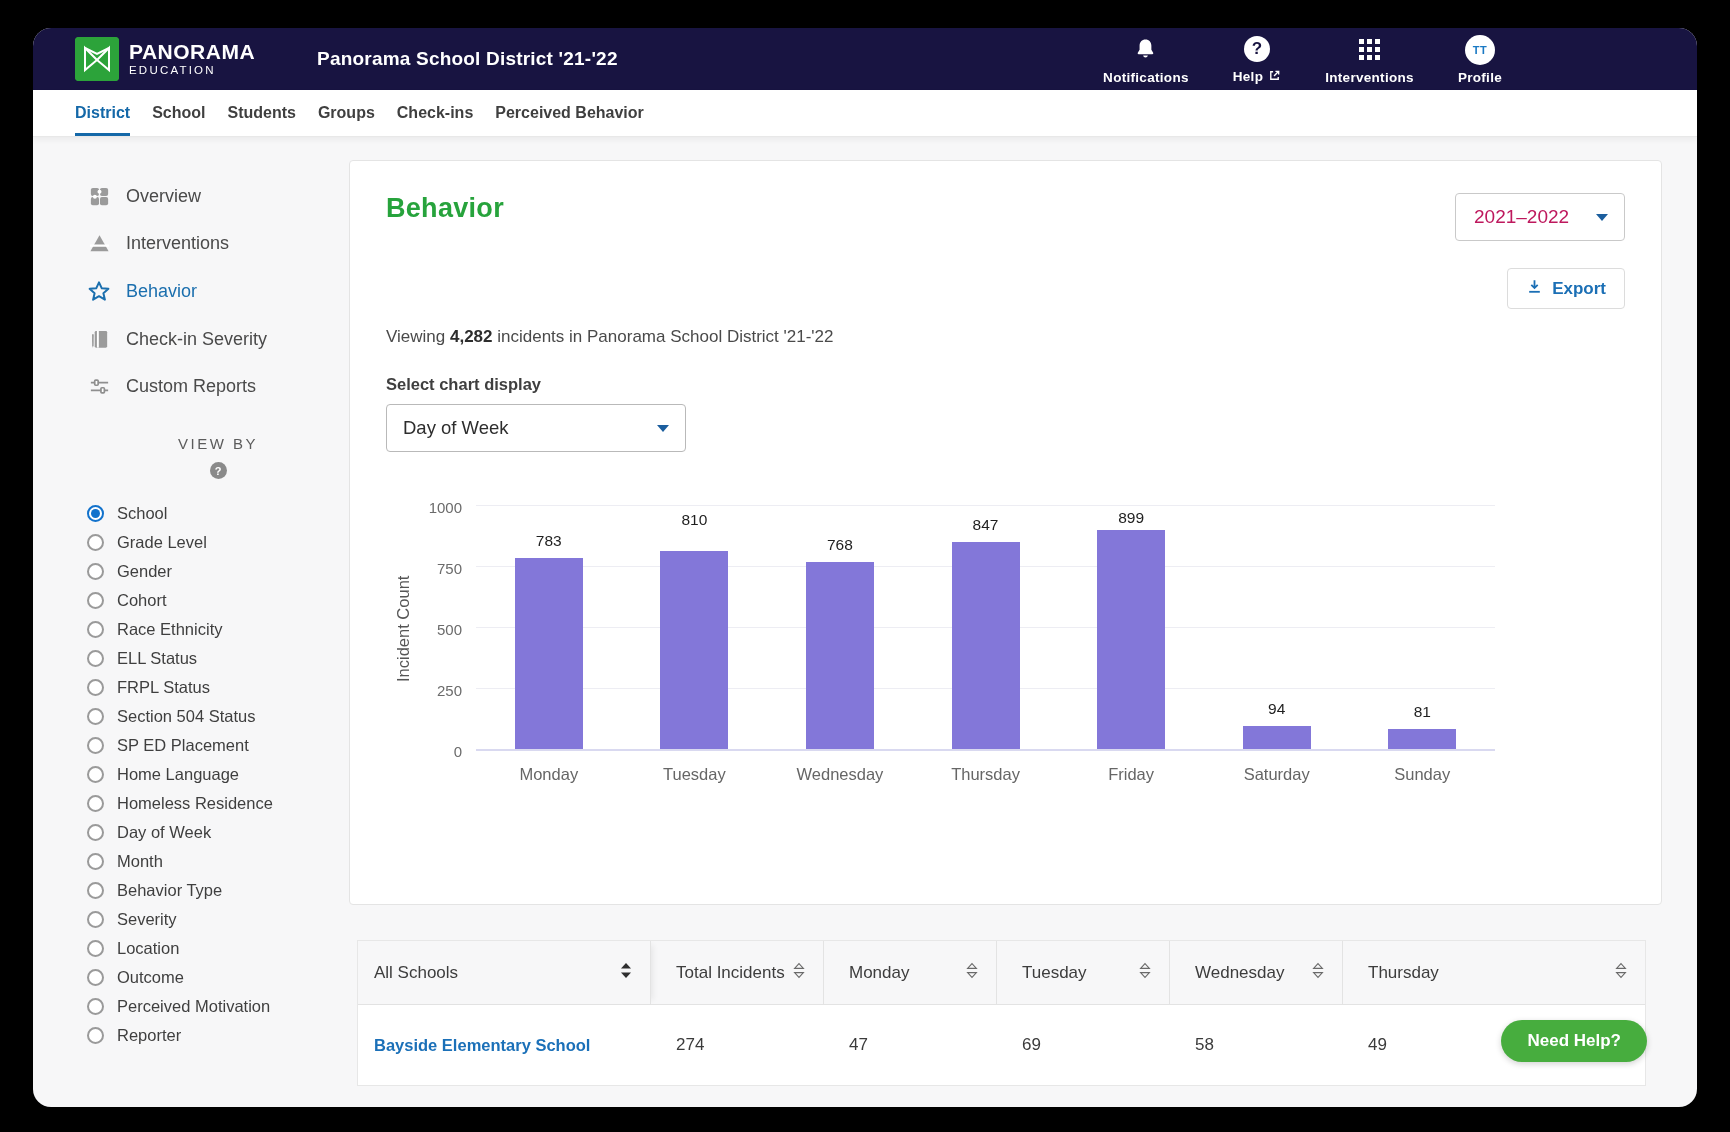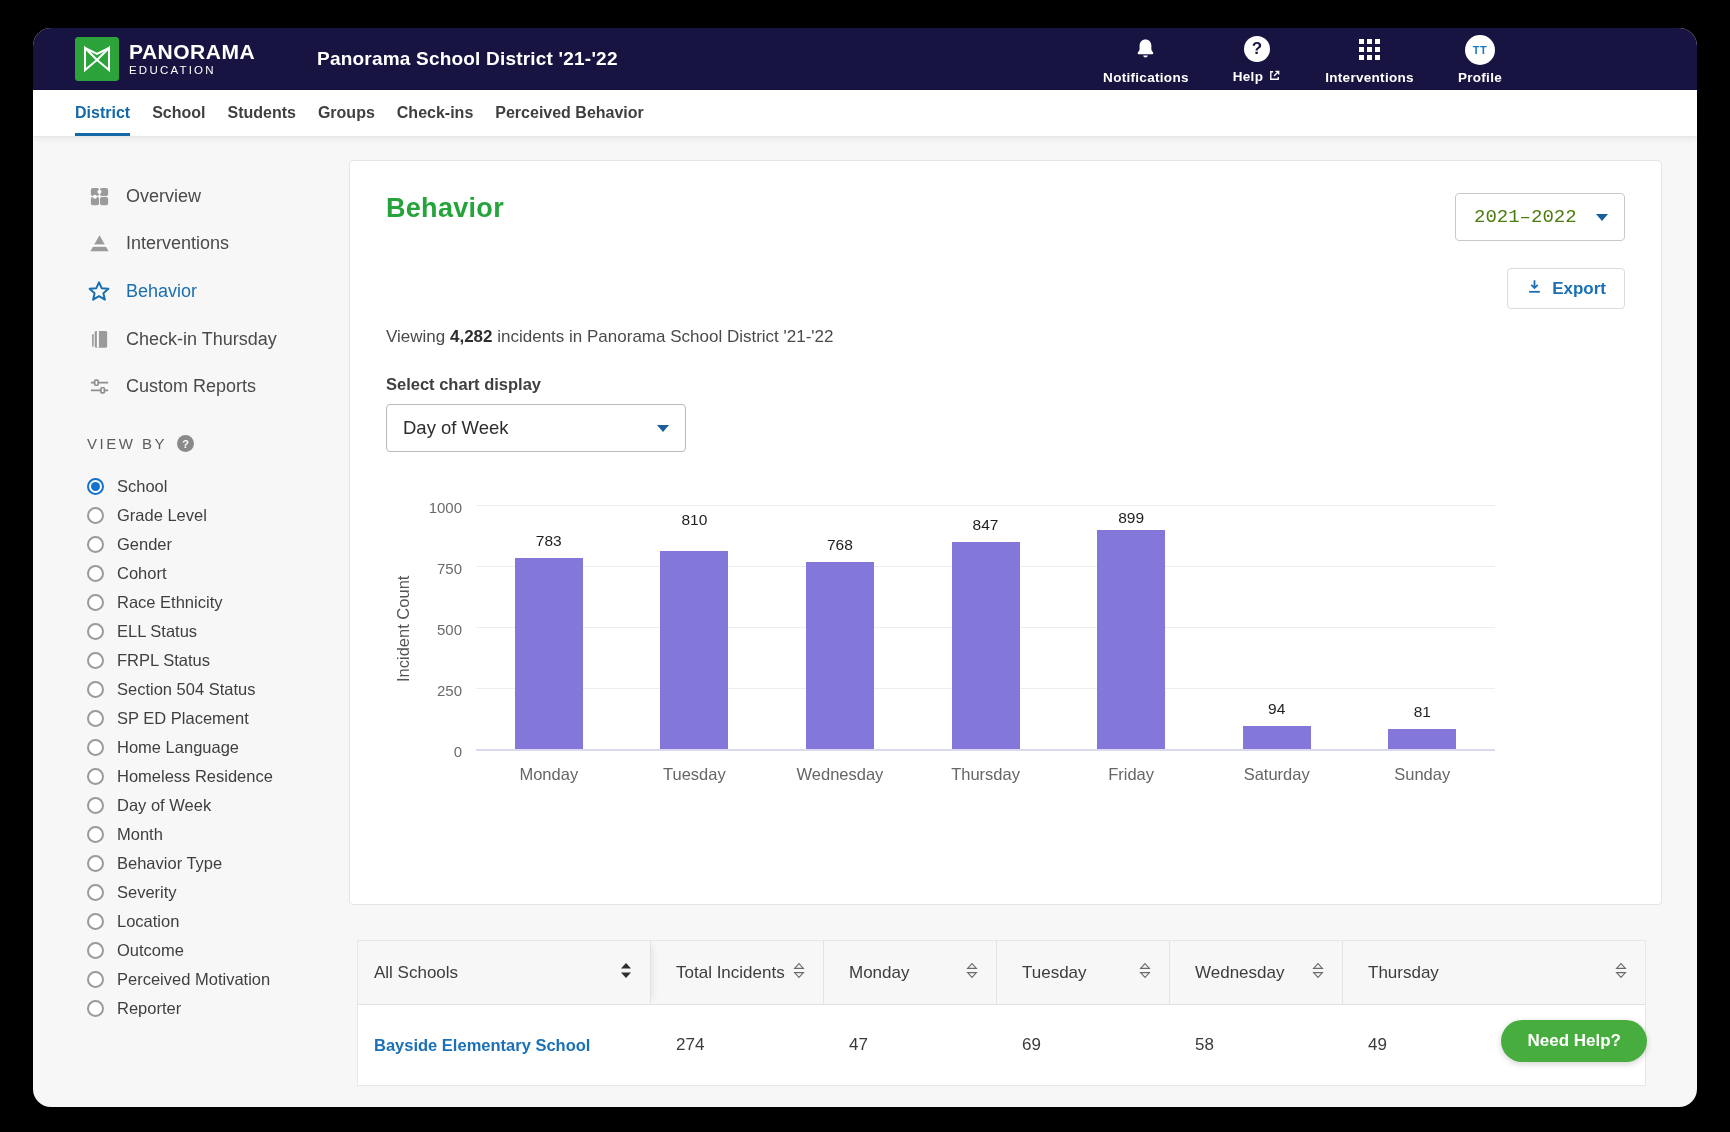--- a/index.html
+++ b/index.html
@@ -32,39 +32,39 @@
   .tab { display:flex; align-items:center; font-size:16px; font-weight:bold; color:#3f3f3f;
          border-bottom:3px solid transparent; padding-top:3px; cursor:pointer; }
   .tab.active { color:#1468a8; border-bottom-color:#1468a8; }
 
   
   .content { position:relative; height:970px; display:flex; }
   .sidebar { width:304px; flex:0 0 aupx; flex:0 0 304px; padding:48px 0 0 42px;margin-left:12px; }
   .snav-item { display:flex; align-items:center; gap:15px; margin-bottom:24px; font-size:18px; color:#4a4a4a; cursor:pointer; }
   .snav-item.active { color:#1b6fae; font-weight:400; }
   .snav-item .sic { width:24px; display:flex; justify-content:center; }
-  .viewby { margin-top:37px; display:flex; align-items:center; gap:10px; }
+  .viewby { margin-top:37px; display:flex; align-items:center; gap:10px;flex-direction:column; }
   .viewby .vb-label { font-size:15px; letter-spacing:2.5px; color:#5c5c5c; }
   .vb-help { width:17px; height:17px; border-radius:50%; background:#8a8a8a; color:#fff; font-size:11px; font-weight:bold;
              display:flex; align-items:center; justify-content:center; }
   .radios { margin-top:26px; }
   .radio-row { display:flex; align-items:center; gap:13px; margin-bottom:12px; height:17px; cursor:pointer; }
   .radio-dot { width:17px; height:17px; border-radius:50%; border:2px solid #9a9a9a; background:#fff; position:relative; flex:0 0 auto; }
   .radio-dot.sel { border-color:#1272cc; }
   .radio-dot.sel::after { content:""; position:absolute; left:2px; top:2px; width:9px; height:9px; border-radius:50%; background:#1272cc; }
   .radio-row .rlabel { font-size:16.5px; color:#3f3f3f; }
 
   .main { width:1360px; padding-top:23px; }
   .card { width:1313px; background:#fff; border:1px solid #e4e4e4; border-radius:4px; padding:32px 36px 120px 36px; }
   .card-top { display:flex; }
   .page-title { color:#27a33c; font-size:27px; font-weight:bold; letter-spacing:.3px; }
   .top-right { margin-left:auto; display:flex; flex-direction:column; align-items:flex-end; gap:27px; }
   .year-select { width:170px; height:48px; border:1px solid #c9c9c9; border-radius:4px; background:#fff;
                  display:flex; align-items:center; justify-content:space-between; padding:0 16px 0 18px; cursor:pointer; }
-  .year-select .val { font-size:19px; color:#4d7c0f;font-family:Liberation Mono, monospace; }
+  .year-select .val { font-size:19px; color:#be185d; }
   .caret { width:0; height:0; border-left:6px solid transparent; border-right:6px solid transparent; border-top:7px solid #1b5e9e; }
   .export-btn { height:41px; border:1px solid #dcdcdc; border-radius:4px; background:#fff; display:flex; align-items:center;
                 gap:9px; padding:0 18px; color:#1b6fb5; font-size:17px; font-weight:bold; cursor:pointer; }
   .viewing { margin-top:18px; font-size:17px; color:#4a4a4a; }
   .viewing b { color:#2d2d2d; }
   .sel-label { margin-top:28px; font-size:16.5px; font-weight:bold; color:#3f3f3f; }
   .display-select { margin-top:10px; width:300px; height:48px; border:1px solid #b9b9b9; border-radius:4px; background:#fff;
                     display:flex; align-items:center; justify-content:space-between; padding:0 16px 0 16px; cursor:pointer; }
   .display-select .val { font-size:18.5px; color:#2d2d2d; }
 
@@ -212,21 +212,21 @@
             <span>Behavior</span>
           </div>
           <div class="snav-item">
             <span class="sic">
               <svg width="23" height="23" viewBox="0 0 24 24">
                 <rect x="7" y="3" width="13" height="17.5" rx="1.5" fill="#9b9b9b"></rect>
                 <rect x="9.3" y="3" width="2" height="17.5" fill="#fff"></rect>
                 <path d="M4.2 6.5h1.8L5.9 18l-.85 2.6L4.3 18z" fill="#9b9b9b"></path>
               </svg>
             </span>
-            <span>Check-in Thursday</span>
+            <span>Check-in Severity</span>
           </div>
           <div class="snav-item">
             <span class="sic">
               <svg width="23" height="23" viewBox="0 0 24 24" stroke="#8f8f8f" stroke-width="1.8" fill="none">
                 <path d="M3 8h18M3 16h18"></path>
                 <rect x="7" y="5.3" width="3.6" height="5.4" rx="1" fill="#fff"></rect>
                 <rect x="13.5" y="13.3" width="3.6" height="5.4" rx="1" fill="#fff"></rect>
               </svg>
             </span>
             <span>Custom Reports</span>

